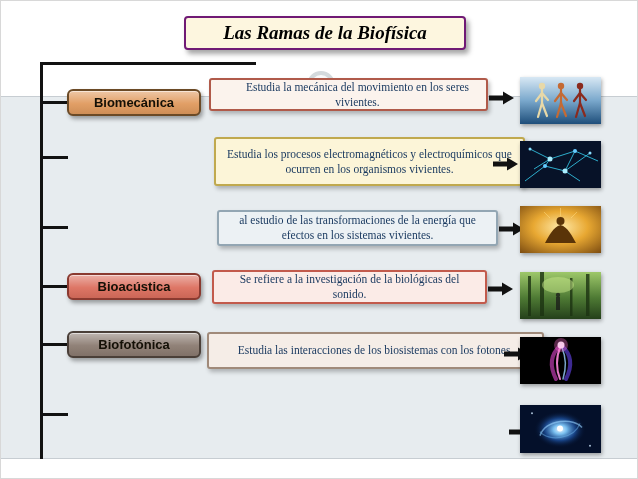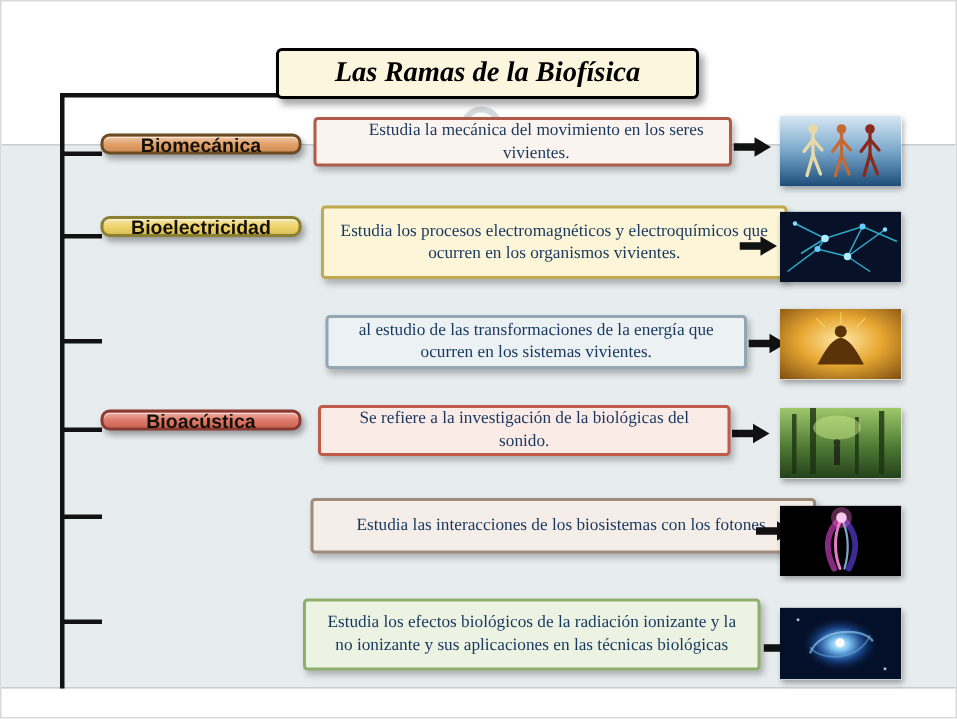--- a/index.html
+++ b/index.html
@@ -6,32 +6,32 @@
   body { background:#ffffff; font-family:"Liberation Sans", sans-serif; }
   .slide { position:relative; width:638px; height:479px; background:#ffffff;
            border:1px solid #d8d8d8; overflow:hidden; }
 
   .band { position:absolute; left:0; top:95px; width:638px; height:363px;
           background:#e7ecef; border-top:1px solid #c7cdd2; border-bottom:1px solid #c7cdd2; }
   .ornament { position:absolute; left:306px; top:70px; width:28px; height:28px;
               border:4px solid #d4dadd; background:#fafbfc; border-radius:50%; }
 
   .title { position:absolute; left:183px; top:15px; width:282px; height:34px;
-           background:#fdf6df; border:2px solid #000000; border-radius:4px;
+           background:#fdf6df; border:2px solid #701a75; border-radius:4px;
            box-shadow:3px 4px 5px rgba(0,0,0,.35);
            display:flex; align-items:center; justify-content:center;
            font-family:"Liberation Serif", serif; font-weight:bold; font-style:italic;
-           font-size:19px; color:#000;margin-top:16px; }
+           font-size:19px; color:#000; }
 
   .trunk   { position:absolute; left:39px;  top:61px; width:3px; height:397px; background:#121212; }
   .topline { position:absolute; left:39px;  top:61px; width:216px; height:3px; background:#121212; }
   .stub    { position:absolute; left:41px;  width:26px; height:3px; background:#121212; }
   .s0{top:100px}.s1{top:155px}.s2{top:225px}.s3{top:284px}.s4{top:342px}.s5{top:412px}
 
-  .labelbox { position:absolute; left:66px; width:134px; height:14px;
+  .labelbox { position:absolute; left:66px; width:134px; height:27px;
               border:2px solid #444; border-radius:6px;
               display:flex; align-items:center; justify-content:center;
               font-weight:bold; font-size:13px; color:#141006;
               box-shadow:2px 3px 4px rgba(0,0,0,.35), inset 0 1px 0 rgba(255,255,255,.55);
               background-image:linear-gradient(rgba(255,255,255,.45), rgba(255,255,255,.05) 55%, rgba(0,0,0,.08)); }
   .l0{top:88px}.l1{top:143px}.l2{top:213px}.l3{top:272px}.l4{top:330px}.l5{top:400px}
 
   .descbox { position:absolute; border-width:2px; border-style:solid; border-radius:3px;
              display:flex; align-items:center; justify-content:center; text-align:center;
              font-family:"Liberation Serif", serif; font-size:11.5px; line-height:1.3;
@@ -111,21 +111,20 @@
             <line x1="60" y1="26" x2="56" y2="40"></line>
             <line x1="60" y1="26" x2="65" y2="39"></line>
             <line x1="60" y1="16" x2="54" y2="24"></line>
             <line x1="60" y1="16" x2="66" y2="23"></line>
           </g>
         <circle cx="60" cy="9" r="3.2" fill="#8a2a1e"></circle>
       </g>
     </svg>
   </div>
 
-  <div class="labelbox l1" style="background-color: rgb(236, 208, 95); border-color: rgb(138, 128, 48);">Bioelectricidad</div>
   <div class="descbox d1" style="background-color: rgb(252, 245, 216); border-color: rgb(192, 169, 78);">Estudia los procesos electromagnéticos y electroquímicos que ocurren en los organismos vivientes.</div>
   <div class="arrow a1">
     <svg viewBox="0 0 26 14">
         <polygon points="0,4.5 14,4.5 14,0.5 25,7 14,13.5 14,9.5 0,9.5" fill="#111"></polygon>
       </svg>
   </div>
   <div class="thumb t1">
     <svg viewBox="0 0 81 47" preserveAspectRatio="none">
       <rect width="81" height="47" fill="#071228"></rect>
       <g stroke="#35c8e8" stroke-width="1" opacity=".85" fill="none">
@@ -138,21 +137,21 @@
       </g>
       <circle cx="30" cy="18" r="2.5" fill="#aaeeff"></circle>
         <circle cx="45" cy="30" r="2.5" fill="#aaeeff"></circle>
       <circle cx="25" cy="25" r="2" fill="#66ccff"></circle>
         <circle cx="55" cy="10" r="2" fill="#66ccff"></circle>
       <circle cx="70" cy="12" r="1.5" fill="#88ddff"></circle>
         <circle cx="10" cy="8" r="1.5" fill="#88ddff"></circle>
     </svg>
   </div>
 
-  <div class="descbox d2" style="background-color: rgb(236, 241, 244); border-color: rgb(147, 166, 179);">al estudio de las transformaciones de la energía que ocurren en los sistemas vivientes.</div>
+  <div class="descbox d2" style="background-color: rgb(236, 241, 244); border-color: rgb(147, 166, 179);">al estudio de las transformaciones de la energía que efectos en los sistemas vivientes.</div>
   <div class="arrow a2">
     <svg viewBox="0 0 26 14">
         <polygon points="0,4.5 14,4.5 14,0.5 25,7 14,13.5 14,9.5 0,9.5" fill="#111"></polygon>
       </svg>
   </div>
   <div class="thumb t2">
     <svg viewBox="0 0 81 47" preserveAspectRatio="none">
       <defs>
           <radialGradient id="tg2" cx=".5" cy=".45" r=".75">
         <stop offset="0" stop-color="#ffe9a8"></stop>
@@ -195,41 +194,41 @@
           <rect x="20" y="0" width="4" height="44"></rect>
         <rect x="66" y="2" width="3.5" height="42"></rect>
           <rect x="50" y="6" width="2.5" height="38"></rect>
       </g>
       <ellipse cx="38" cy="13" rx="16" ry="8" fill="#c8e88a" opacity=".5"></ellipse>
       <rect x="36" y="25" width="4" height="13" fill="#1a1a1a" opacity=".75"></rect>
       <circle cx="38" cy="23" r="2.2" fill="#1a1a1a" opacity=".75"></circle>
     </svg>
   </div>
 
+  <div class="labelbox l4" style="background-color: rgb(139, 123, 113); border-color: rgb(74, 63, 56);">Biofotónica</div>
   <div class="descbox d4" style="background-color: rgb(245, 237, 231); border-color: rgb(160, 138, 122);">Estudia las interacciones de los biosistemas con los fotones.</div>
   <div class="arrow a4">
     <svg viewBox="0 0 26 14">
         <polygon points="0,4.5 14,4.5 14,0.5 25,7 14,13.5 14,9.5 0,9.5" fill="#111"></polygon>
       </svg>
   </div>
   <div class="thumb t4">
     <svg viewBox="0 0 81 47" preserveAspectRatio="none">
       <rect width="81" height="47" fill="#000000"></rect>
       <g fill="none" stroke-linecap="round">
         <path d="M40 9 C30 18 30 30 36 42" stroke="#d040c0" stroke-width="4" opacity=".65"></path>
         <path d="M42 9 C52 18 52 30 46 42" stroke="#6040e0" stroke-width="4" opacity=".65"></path>
         <path d="M40 11 C36 20 36 32 40 42" stroke="#ff8ae0" stroke-width="2" opacity=".9"></path>
         <path d="M42 11 C46 20 46 32 43 42" stroke="#9ad0ff" stroke-width="1.5" opacity=".8"></path>
       </g>
       <circle cx="41" cy="8" r="7" fill="#ff70d0" opacity=".35"></circle>
       <circle cx="41" cy="8" r="3.5" fill="#ffd0f0" opacity=".95"></circle>
     </svg>
   </div>
 
-  <div class="descbox d5" style="background-color: rgb(236, 243, 226); border-color: rgb(143, 176, 107);">Estudia los efectos biológicos de la radiación ionizante y la no ionizante y sus aplicaciones en las técnicas biológicas</div>
   <div class="arrow a5">
     <svg viewBox="0 0 26 14">
         <polygon points="0,4.5 14,4.5 14,0.5 25,7 14,13.5 14,9.5 0,9.5" fill="#111"></polygon>
       </svg>
   </div>
   <div class="thumb t5">
     <svg viewBox="0 0 81 47" preserveAspectRatio="none">
       <rect width="81" height="47" fill="#04102a"></rect>
       <defs>
           <radialGradient id="tg5" cx=".5" cy=".5" r=".5">

